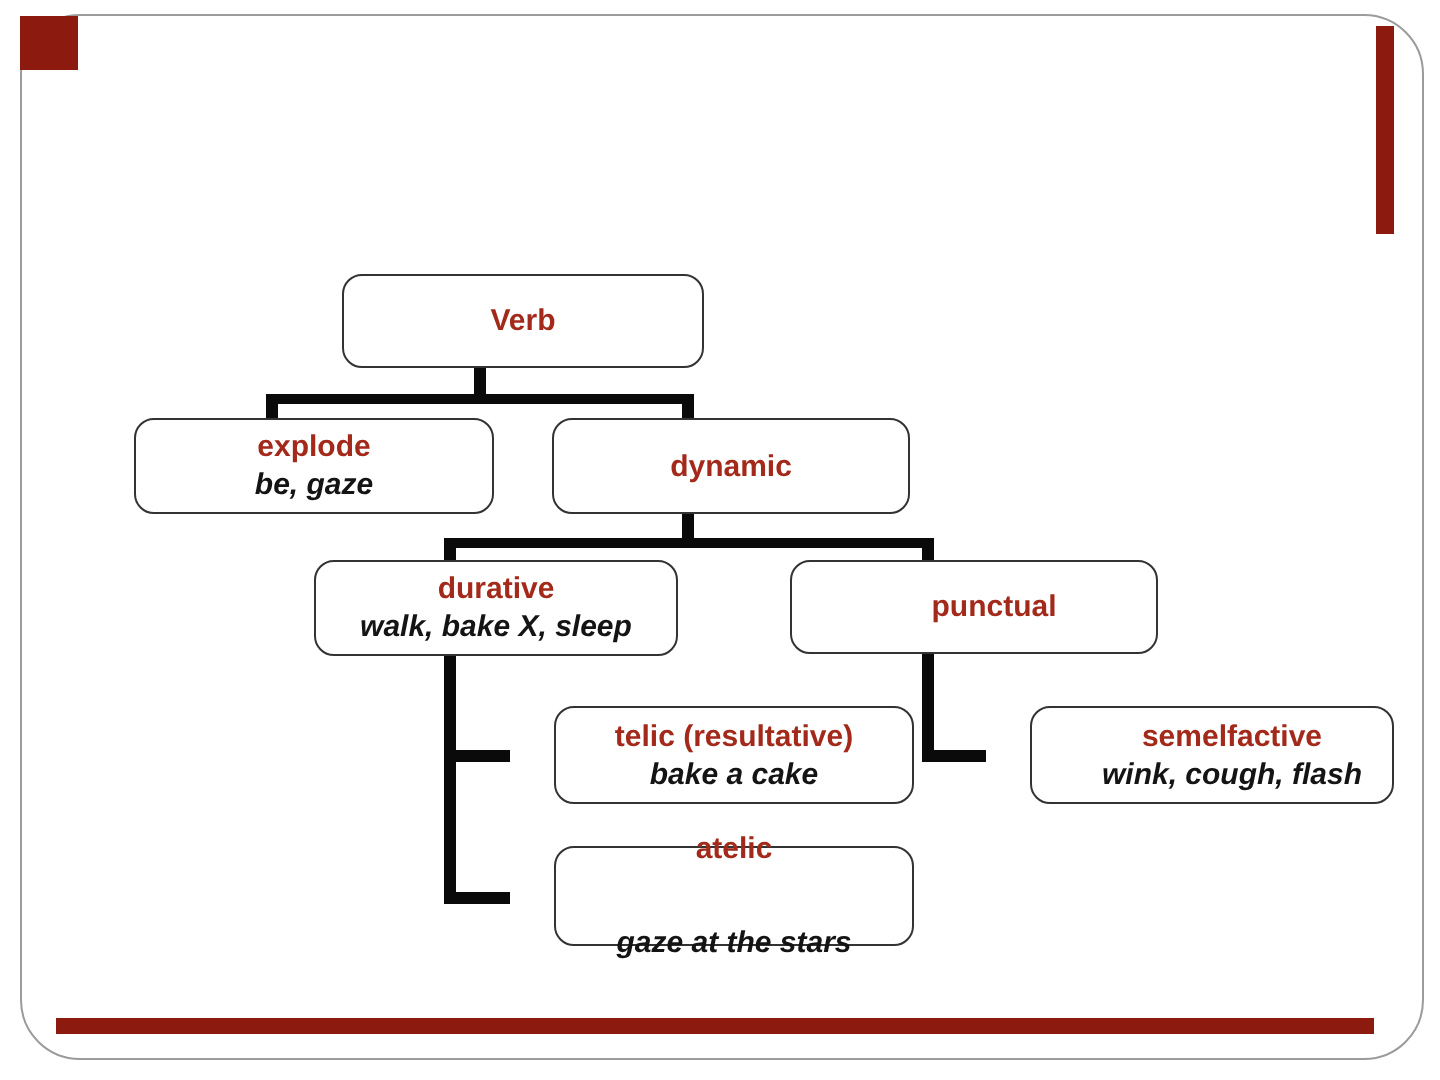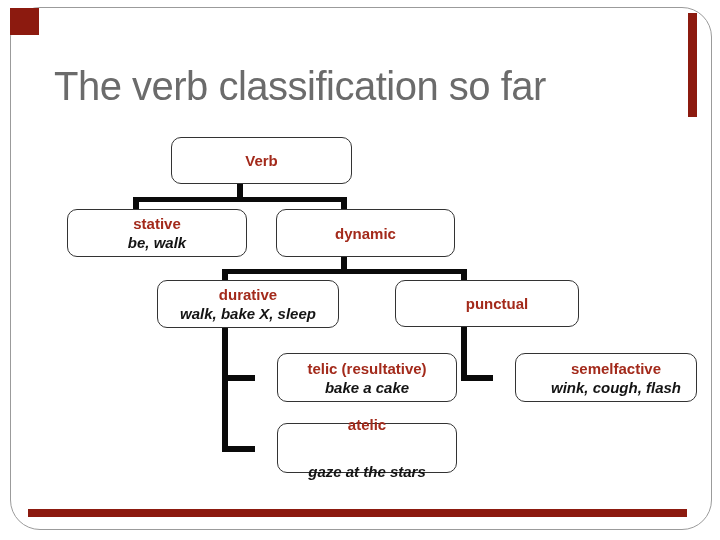--- a/index.html
+++ b/index.html
@@ -95,43 +95,42 @@
 </head>
 <body>
 
 <div id="slide">
 
   <div class="frame"></div>
   <div class="accent accent-top-left"></div>
   <div class="accent accent-right"></div>
   <div class="accent accent-bottom"></div>
 
-  <div class="title">The verb classification so far</div>
 
   <div class="conn c-verb-stub"></div>
   <div class="conn c-h1"></div>
   <div class="conn c-stative-stub"></div>
   <div class="conn c-dynamic-stub"></div>
   <div class="conn c-dyn-bottom"></div>
   <div class="conn c-h2"></div>
   <div class="conn c-durative-stub"></div>
   <div class="conn c-punctual-stub"></div>
   <div class="conn c-durative-long"></div>
   <div class="conn c-telic-stub"></div>
   <div class="conn c-atelic-stub"></div>
   <div class="conn c-punctual-long"></div>
   <div class="conn c-semel-stub"></div>
 
   <div class="node n-verb">
     <span class="nlabel">Verb</span>
   </div>
 
   <div class="node n-stative">
-    <span class="nlabel">stative</span>
-    <span class="nexamples">be, walk</span>
+    <span class="nlabel">explode</span>
+    <span class="nexamples">be, gaze</span>
   </div>
 
   <div class="node n-dynamic">
     <span class="nlabel">dynamic</span>
   </div>
 
   <div class="node n-durative">
     <span class="nlabel">durative</span>
     <span class="nexamples">walk, bake X, sleep</span>
   </div>

